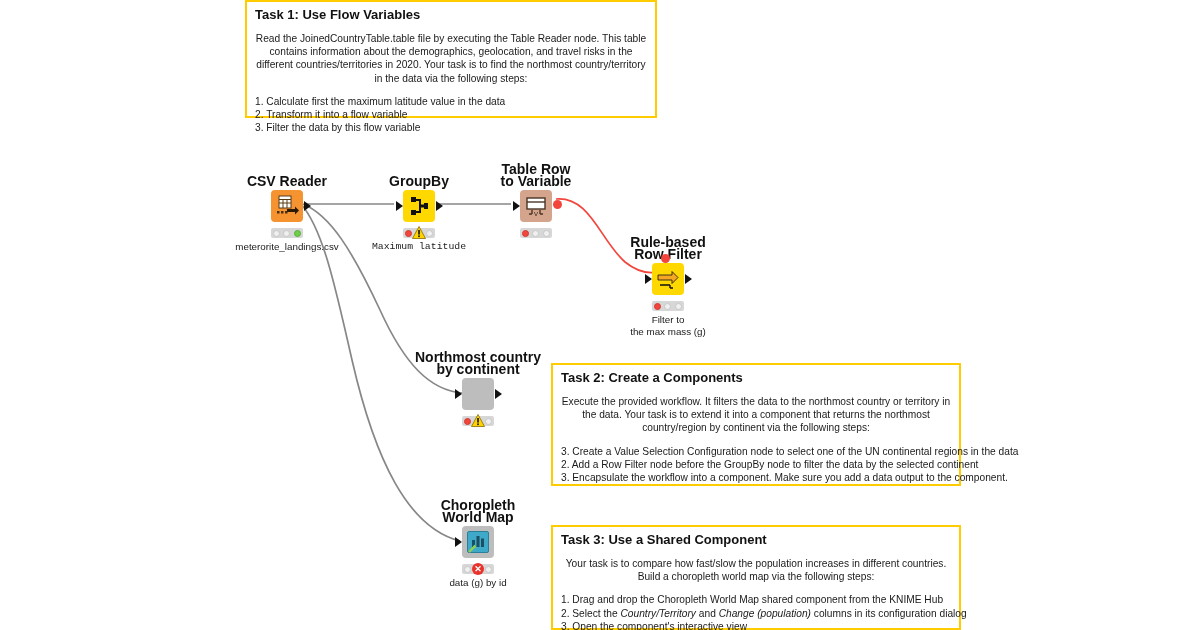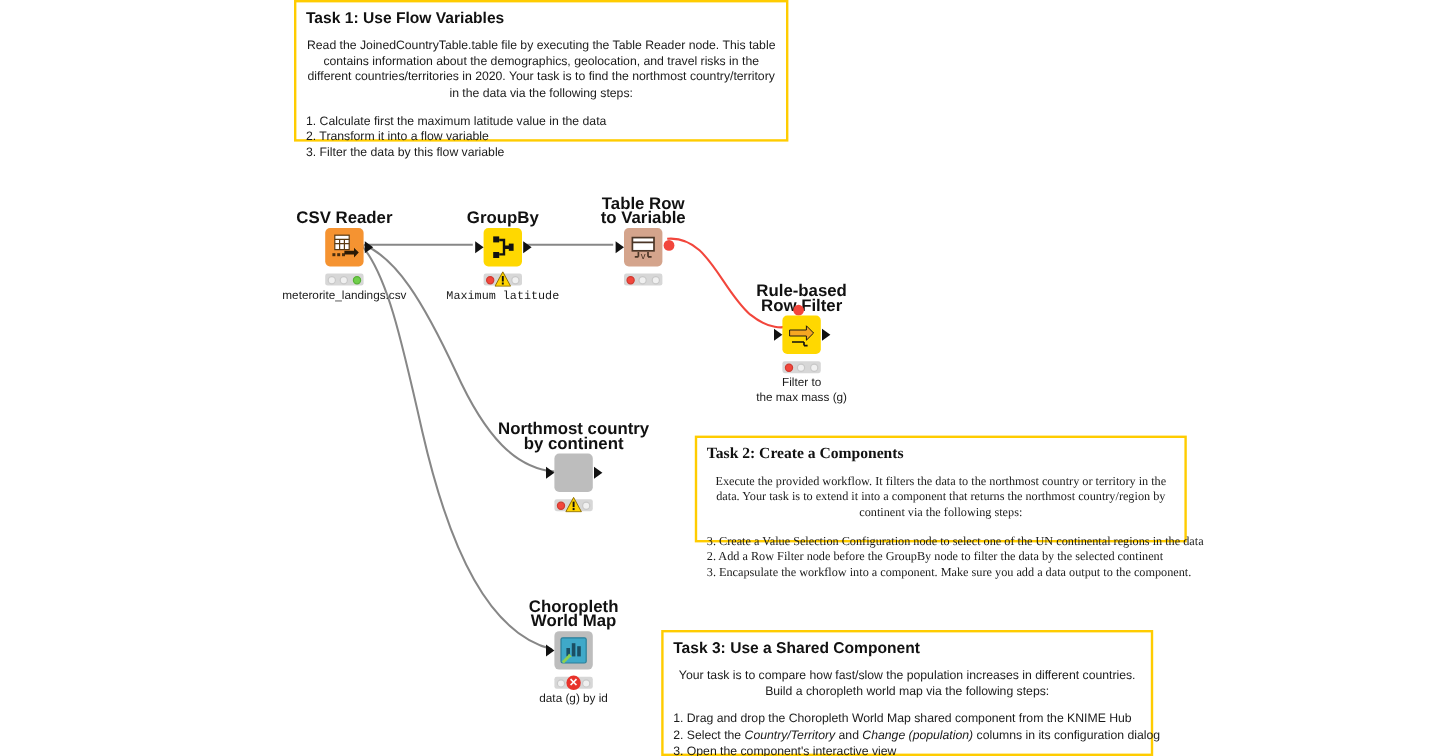--- a/index.html
+++ b/index.html
@@ -40,21 +40,21 @@
   }
   .task-steps {
     font-size: 10.2px;
     line-height: 13.2px;
     margin: 0;
   }
   .task-steps div { white-space: nowrap; }
   .ital { font-style: italic; }
 
   #task1-box { left: 245px; top: 0px; width: 412px; height: 118px; }
-  #task2-box { left: 579px; top: 363px; width: 410px; height: 89px; font-family: Liberation Serif, serif; }
+  #task2-box { left: 551px; top: 363px; width: 410px; height: 123px; }
   #task3-box { left: 551px; top: 525px; width: 410px; height: 105px; }
 
   
   #canvas {
     position: absolute;
     left: 0; top: 0;
     width: 1200px; height: 630px;
   }
   #wires {
     position: absolute;

